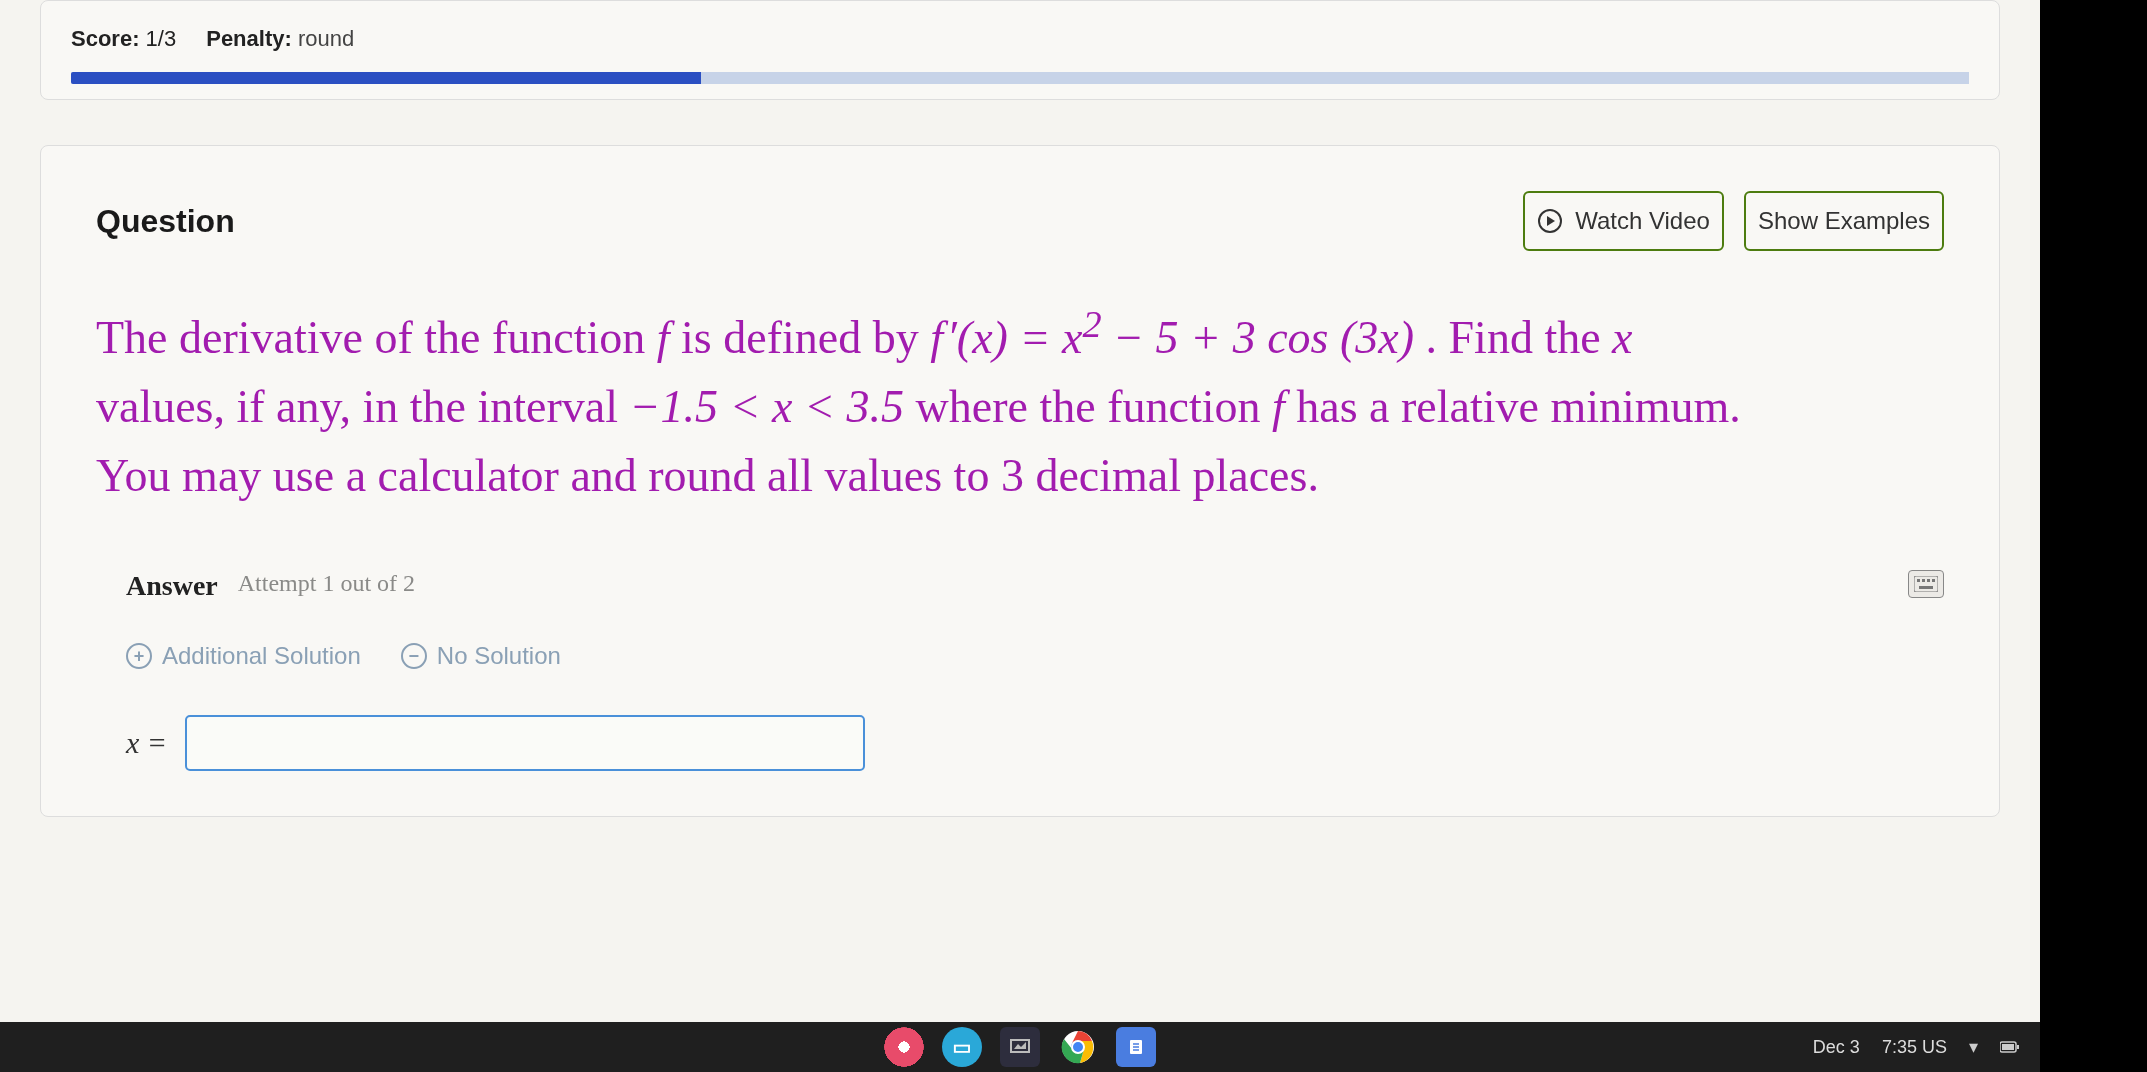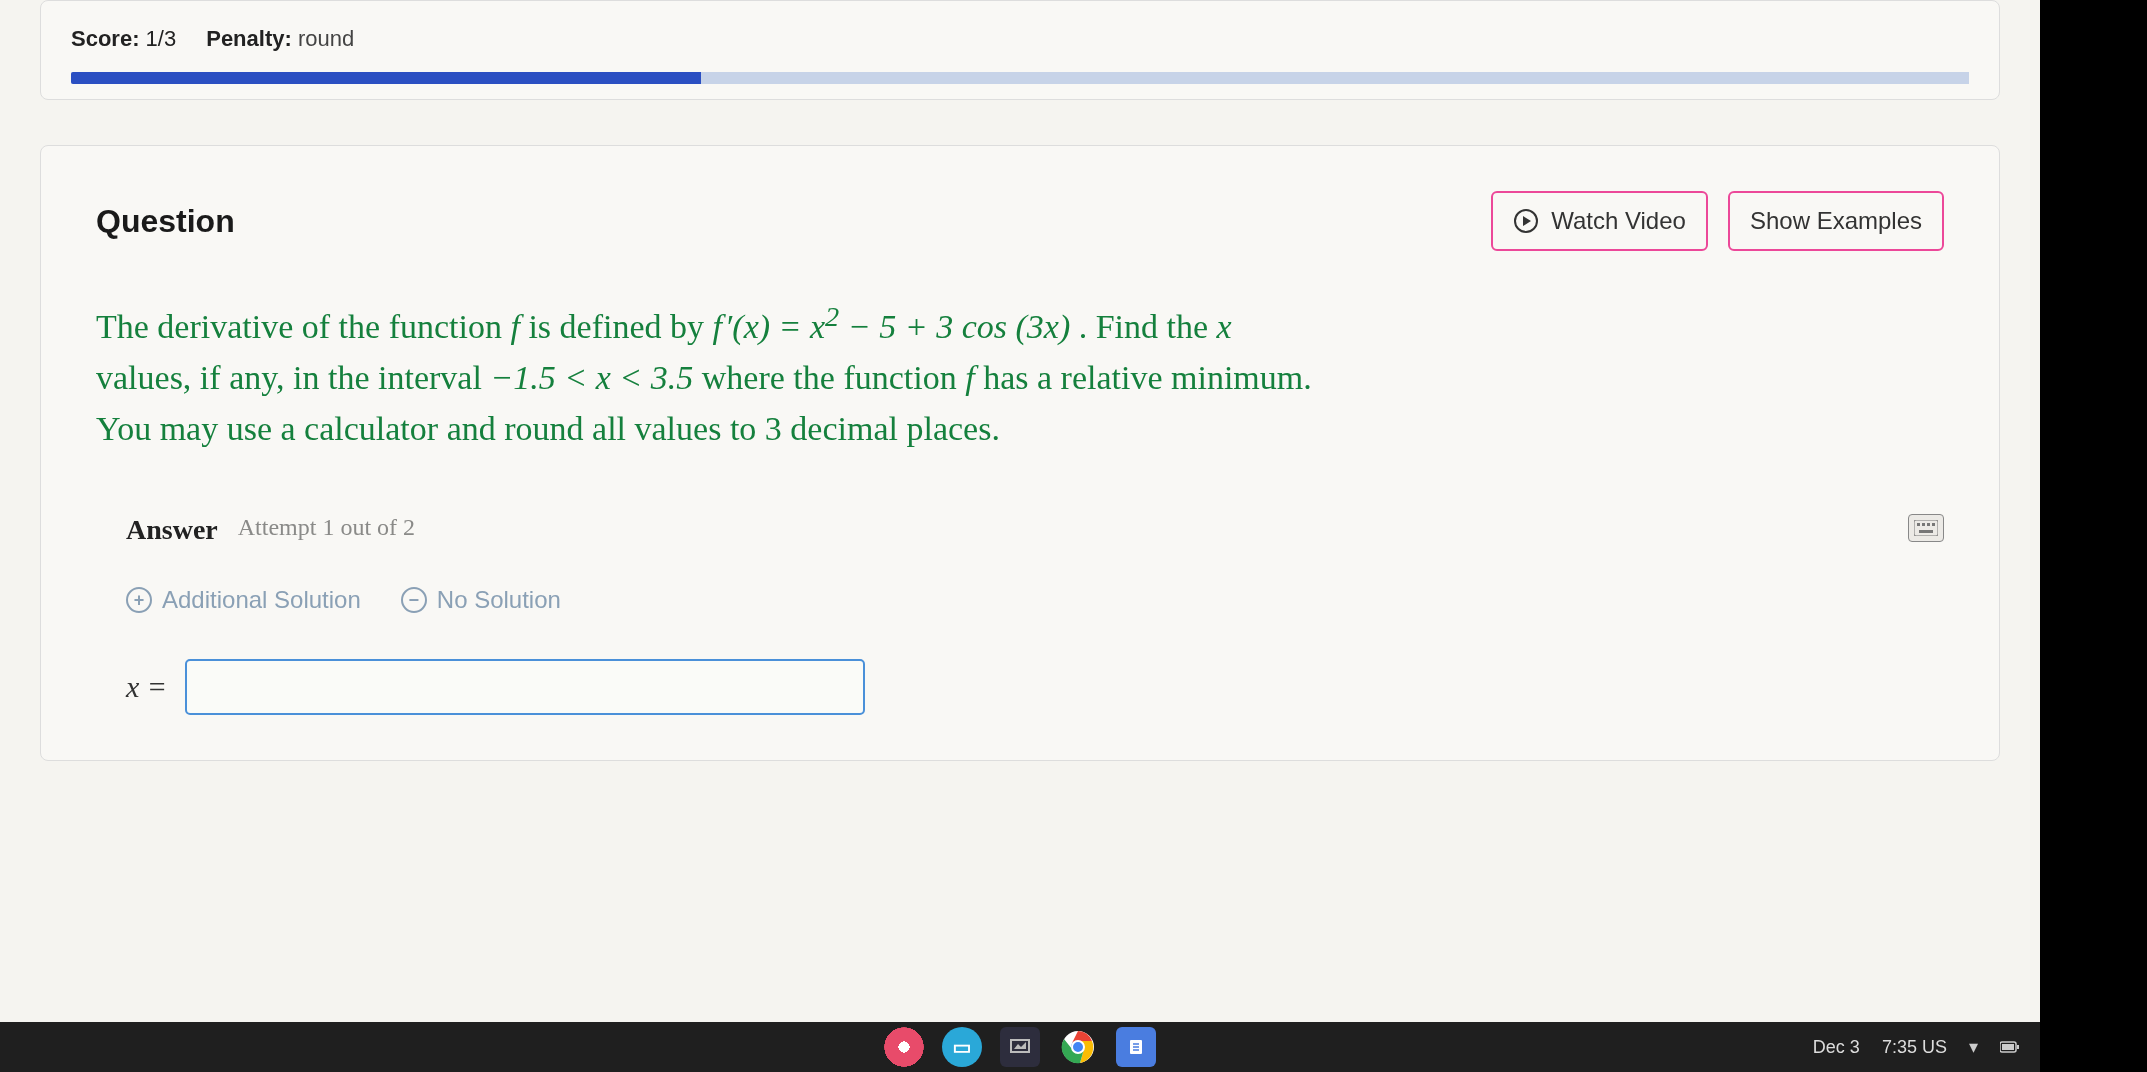--- a/index.html
+++ b/index.html
@@ -72,42 +72,42 @@
     font-size: 32px;
     font-weight: 700;
     color: #1a1a1a;
     flex: 1;
   }
   .header-buttons {
     display: flex;
     gap: 20px;
   }
   .outline-btn {
-    border: 2px solid #ec4899;
+    border: 2px solid #4d7c0f;
     background: transparent;
-    padding: 14px 20px;
+    padding: 14px 12px;
     font-size: 24px;
     color: #333;
     border-radius: 6px;
     cursor: pointer;
     display: flex;
     align-items: center;
     gap: 12px;
     justify-content: flex-end;
   }
   .play-icon {
     display: inline-flex;
     align-items: center;
     justify-content: center;
   }
   .question-body {
     font-family: Georgia, 'Times New Roman', serif;
-    font-size: 34px;
+    font-size: 46px;
     line-height: 1.5;
-    color: #15803d;
+    color: #a21caf;
     margin-bottom: 60px;
   }
   .math { font-style: italic; font-family: Georgia, serif; }
   .answer-section { margin-left: 30px; }
   .answer-row {
     display: flex;
     align-items: flex-start;
     gap: 20px;
     margin-bottom: 40px;
   }

